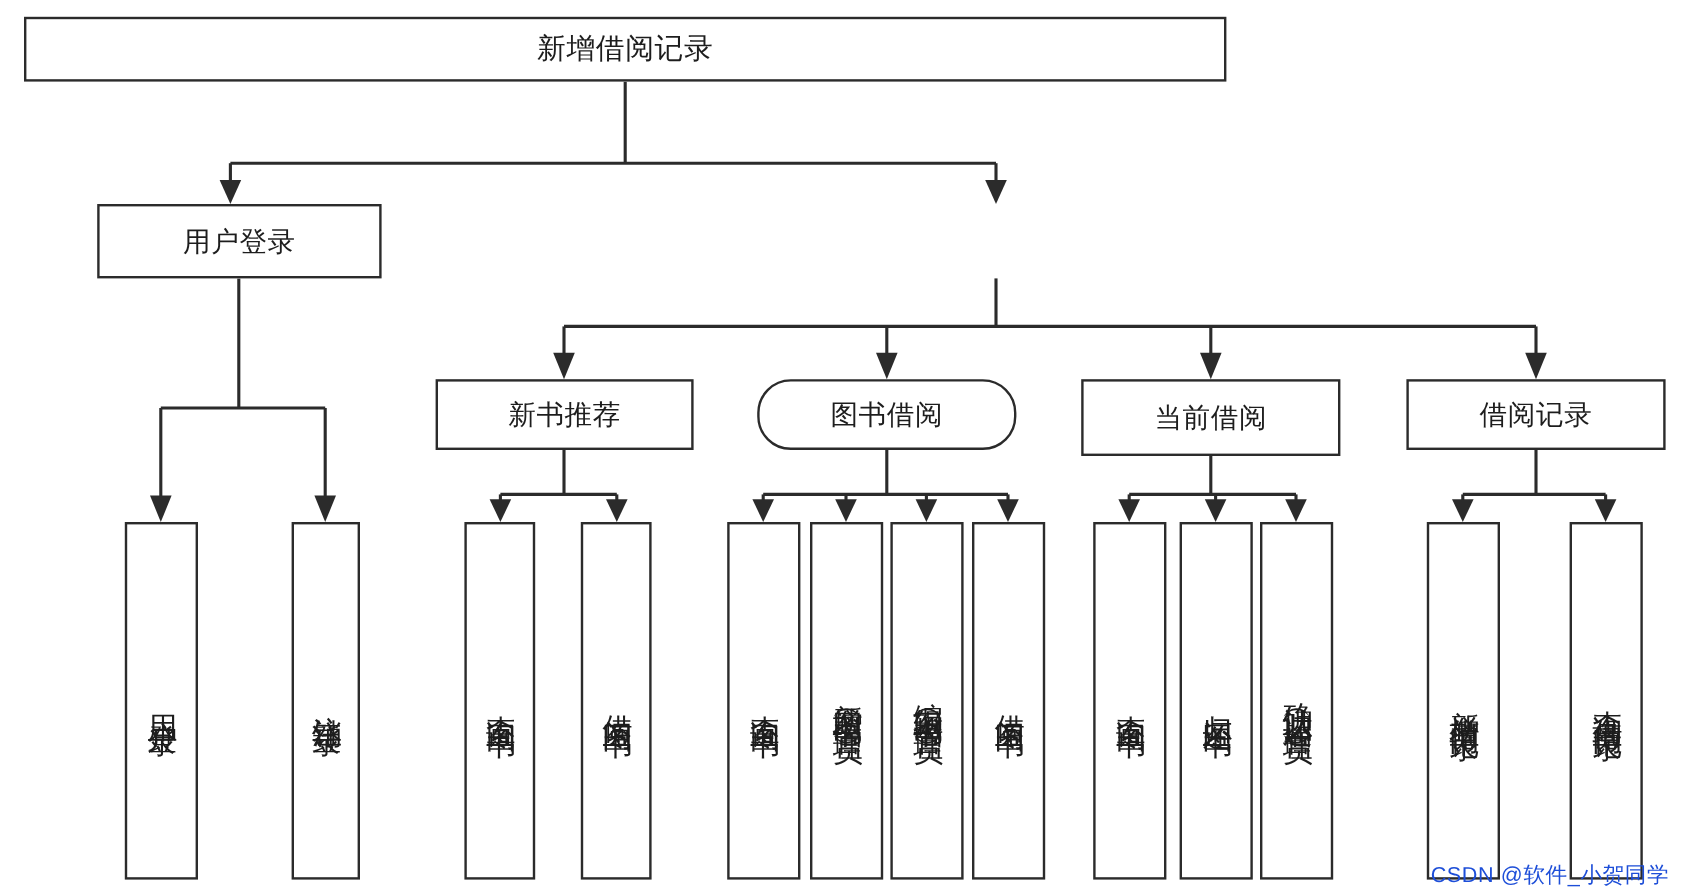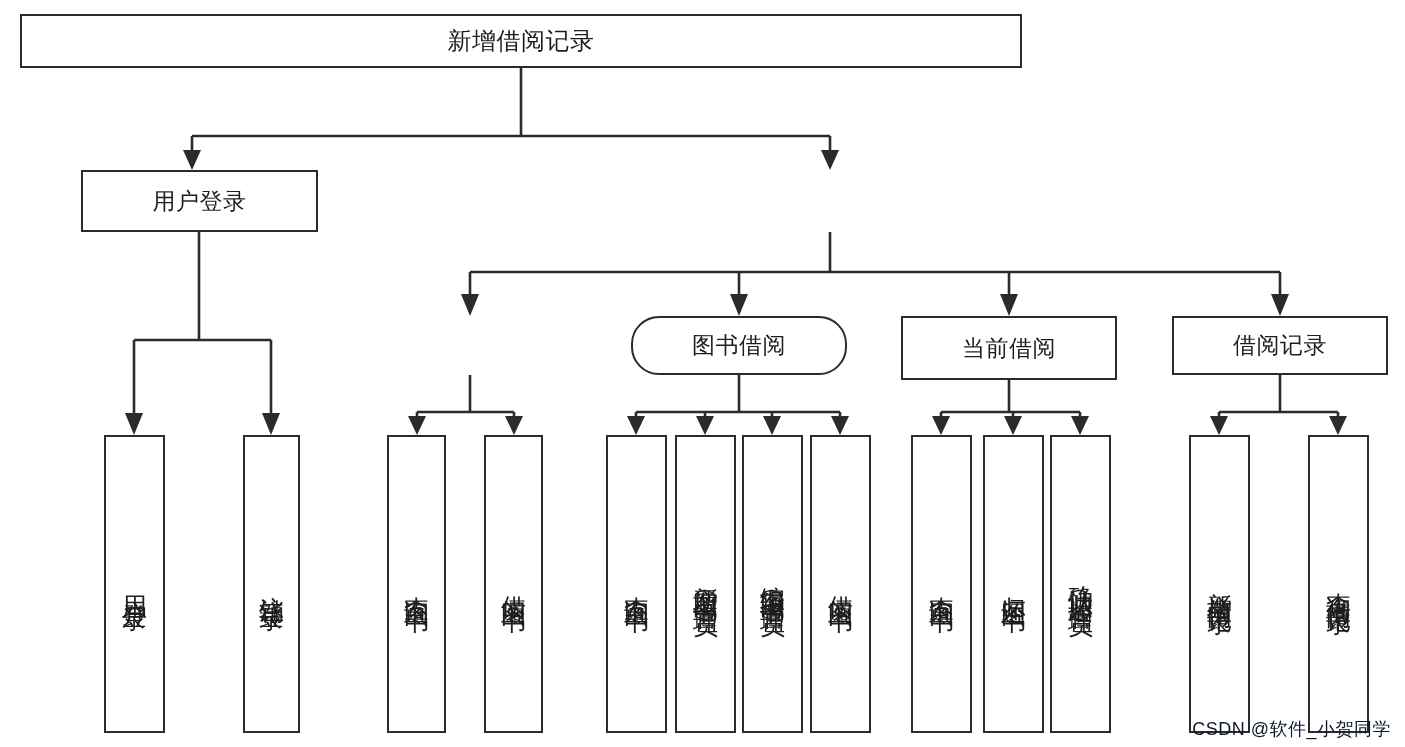--- a/index.html
+++ b/index.html
@@ -75,21 +75,21 @@
     line-height: 1.0;
     letter-spacing: 4px;
     white-space: nowrap;
   }
   
   #watermark {
     position: absolute;
     right: 14px;
     bottom: 6px;
     font-size: 18px;
-    color: #0f172a;
+    color: #1d4ed8;
     letter-spacing: 0.5px;
     z-index: 6;
     white-space: nowrap;
     font-family: "Liberation Sans", "DejaVu Sans", sans-serif;
   }
 </style>
 </head>
 <body>
 
 <div id="canvas">
@@ -171,20 +171,23 @@
   </svg>
 
   <div class="node horiz root" style="left:20px;top:14px;width:1002px;height:54px;">
     <span class="label">新增借阅记录</span>
   </div>
 
   <div class="node horiz" style="left:81px;top:170px;width:237px;height:62px;">
     <span class="label">用户登录</span>
   </div>
 
+  <div class="node horiz" style="left:363px;top:316px;width:215px;height:59px;">
+    <span class="label">新书推荐</span>
+  </div>
   <div class="node horiz" style="left:631px;top:316px;width:216px;height:59px;border-radius:28px;">
     <span class="label">图书借阅</span>
   </div>
   <div class="node horiz" style="left:901px;top:316px;width:216px;height:64px;">
     <span class="label">当前借阅</span>
   </div>
   <div class="node horiz" style="left:1172px;top:316px;width:216px;height:59px;">
     <span class="label">借阅记录</span>
   </div>
 

